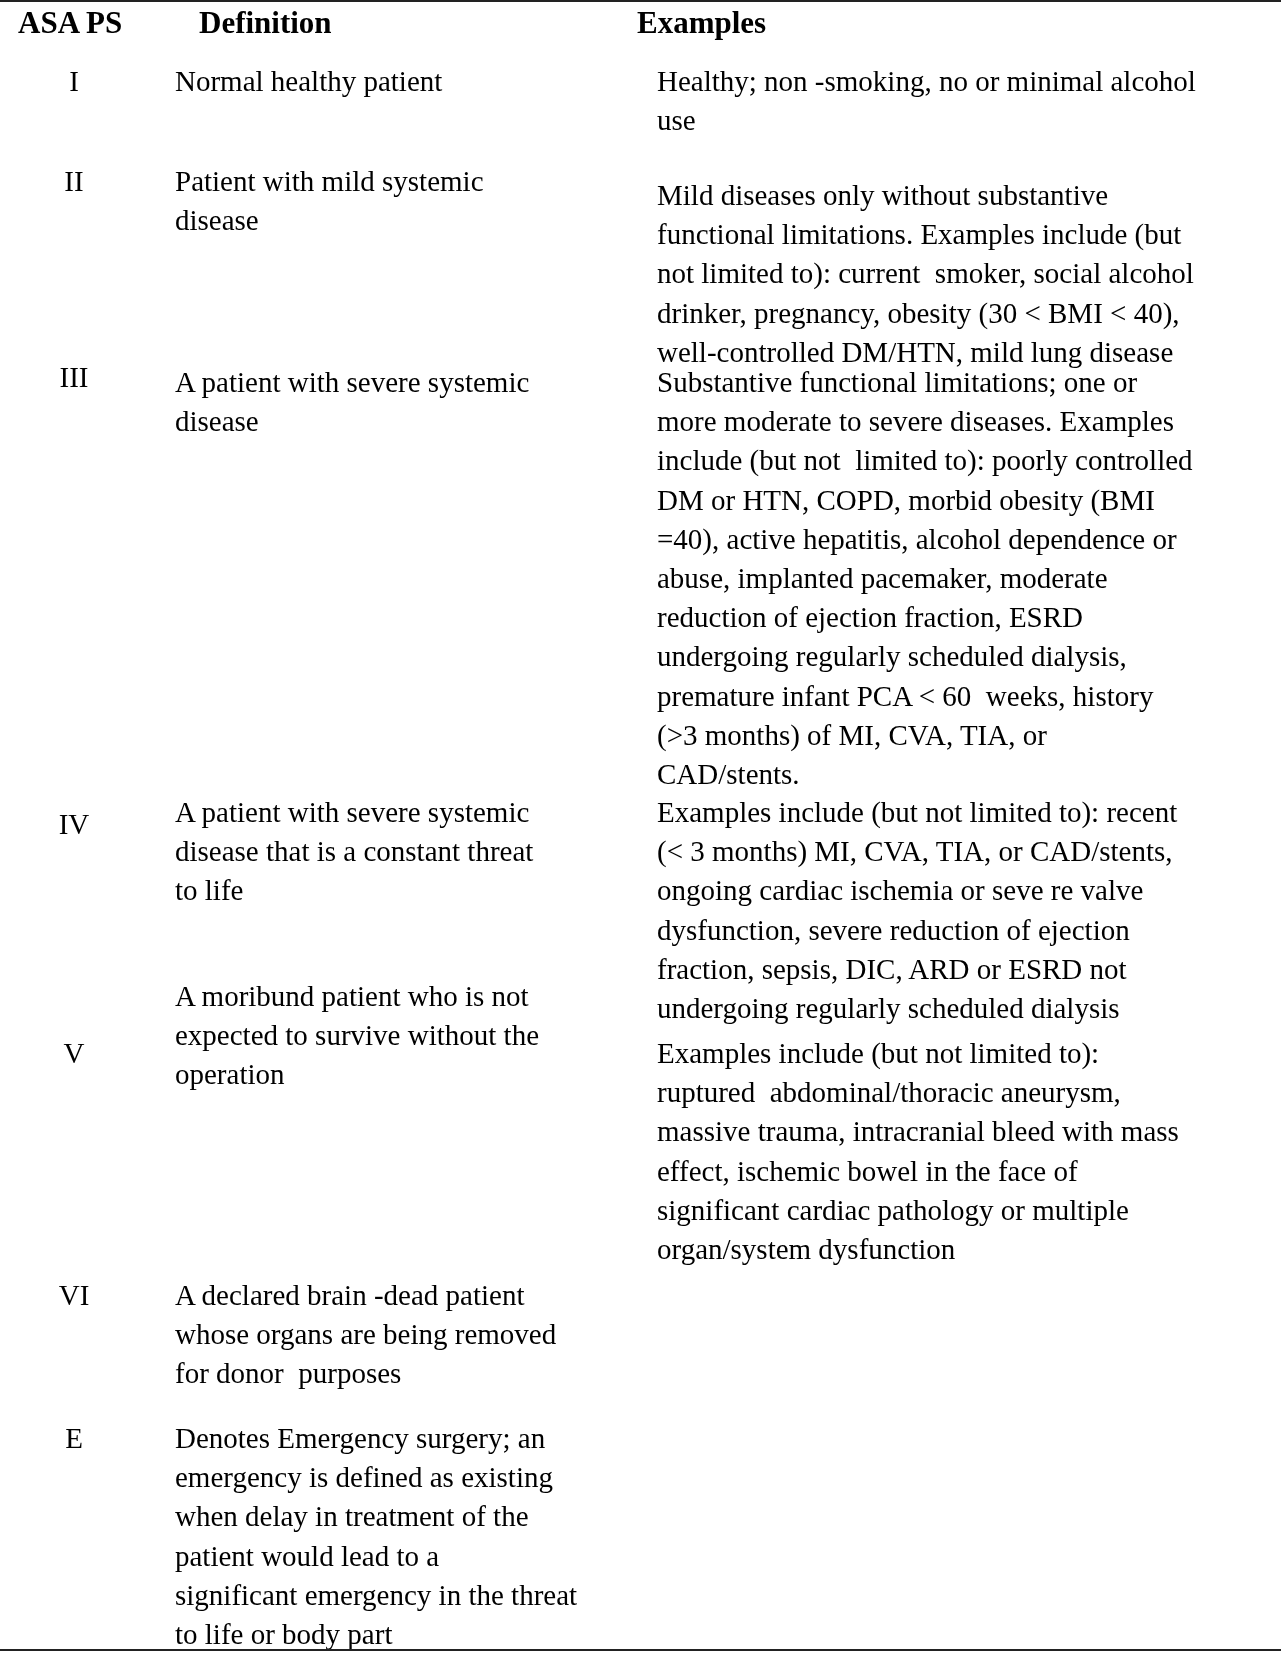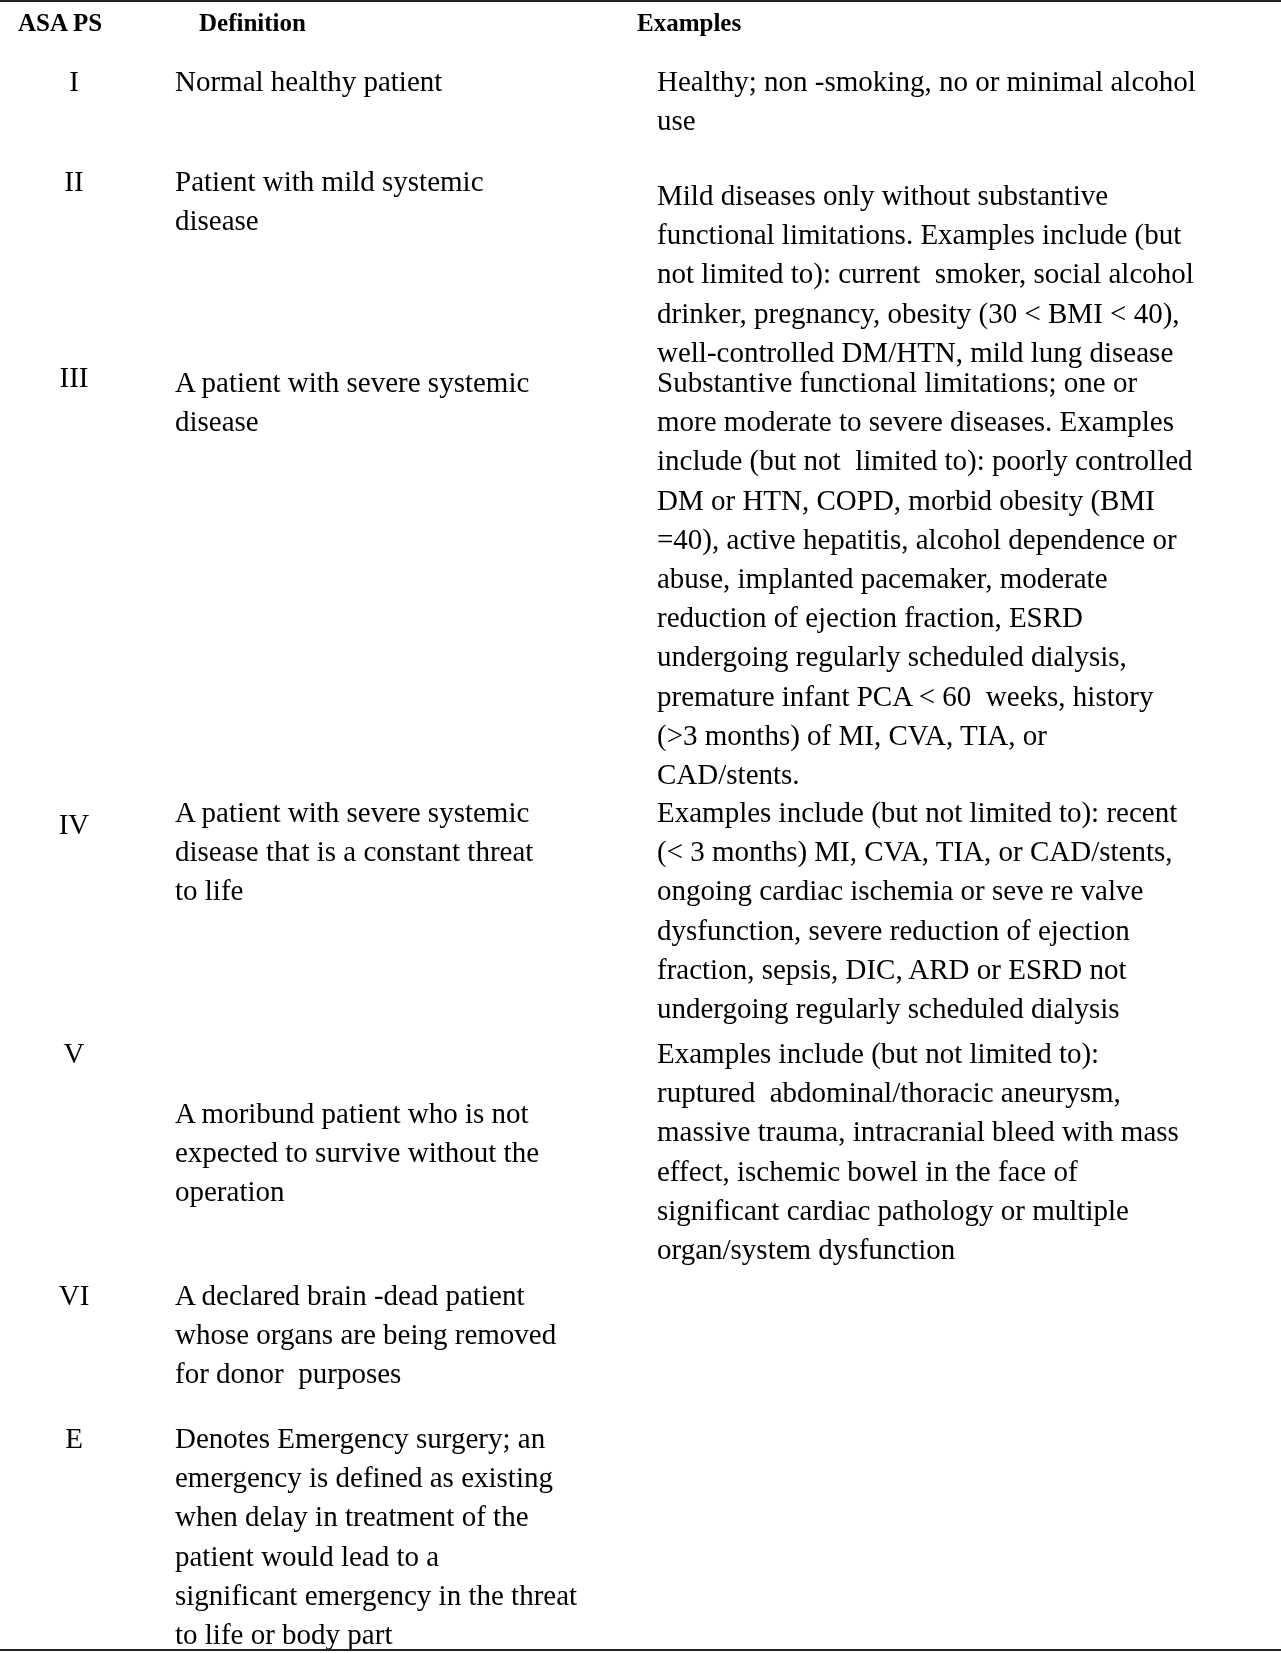--- a/index.html
+++ b/index.html
@@ -1,20 +1,20 @@
 <!DOCTYPE html>
 <html><head>
   <meta charset="utf-8">
   <style>
     html, body { margin: 0; padding: 0; background: #ffffff; }
     body { width: 1281px; height: 1653px; position: relative; overflow: hidden;
            font-family: "Liberation Serif", "DejaVu Serif", serif; color: #000; }
     .rule-top { position: absolute; left: 0; top: 0; width: 1281px; height: 2px; background: #222; }
     .rule-bottom { position: absolute; left: 0; top: 1649px; width: 1281px; height: 2px; background: #222; }
-    .hdr { position: absolute; top: 4px; font-weight: bold; font-size: 25px; line-height: 38px; white-space: nowrap; }
+    .hdr { position: absolute; top: 4px; font-weight: bold; font-size: 31px; line-height: 38px; white-space: nowrap; }
     .cell { position: absolute; font-size: 29px; line-height: 39.2px; }
     .ps { left: 0; width: 148px; text-align: center; }
     .def { left: 151px; width: 450px; margin-left: 24px; }
     .ex { left: 637px; width: 640px; margin-left: 20px; }
     .line { display: block; white-space: pre; }
   </style>
 </head>
 <body>
 
 <div class="rule-top"></div>
@@ -83,21 +83,21 @@
       <span class="line">(&lt; 3 months) MI, CVA, TIA, or CAD/stents,</span>
       <span class="line">ongoing cardiac ischemia or seve re valve</span>
       <span class="line">dysfunction, severe reduction of ejection</span>
       <span class="line">fraction, sepsis, DIC, ARD or ESRD not</span>
       <span class="line">undergoing regularly scheduled dialysis</span>
     </div>
   </div>
 
   <div>
     <div class="cell ps" style="top:1034px;">V</div>
-    <div class="cell def" style="top:1094px;">
+    <div class="cell def" style="top:977px;">
       <span class="line">A moribund patient who is not</span>
       <span class="line">expected to survive without the</span>
       <span class="line">operation</span>
     </div>
     <div class="cell ex" style="top:1034px;">
       <span class="line">Examples include (but not limited to):</span>
       <span class="line">ruptured  abdominal/thoracic aneurysm,</span>
       <span class="line">massive trauma, intracranial bleed with mass</span>
       <span class="line">effect, ischemic bowel in the face of</span>
       <span class="line">significant cardiac pathology or multiple</span>

